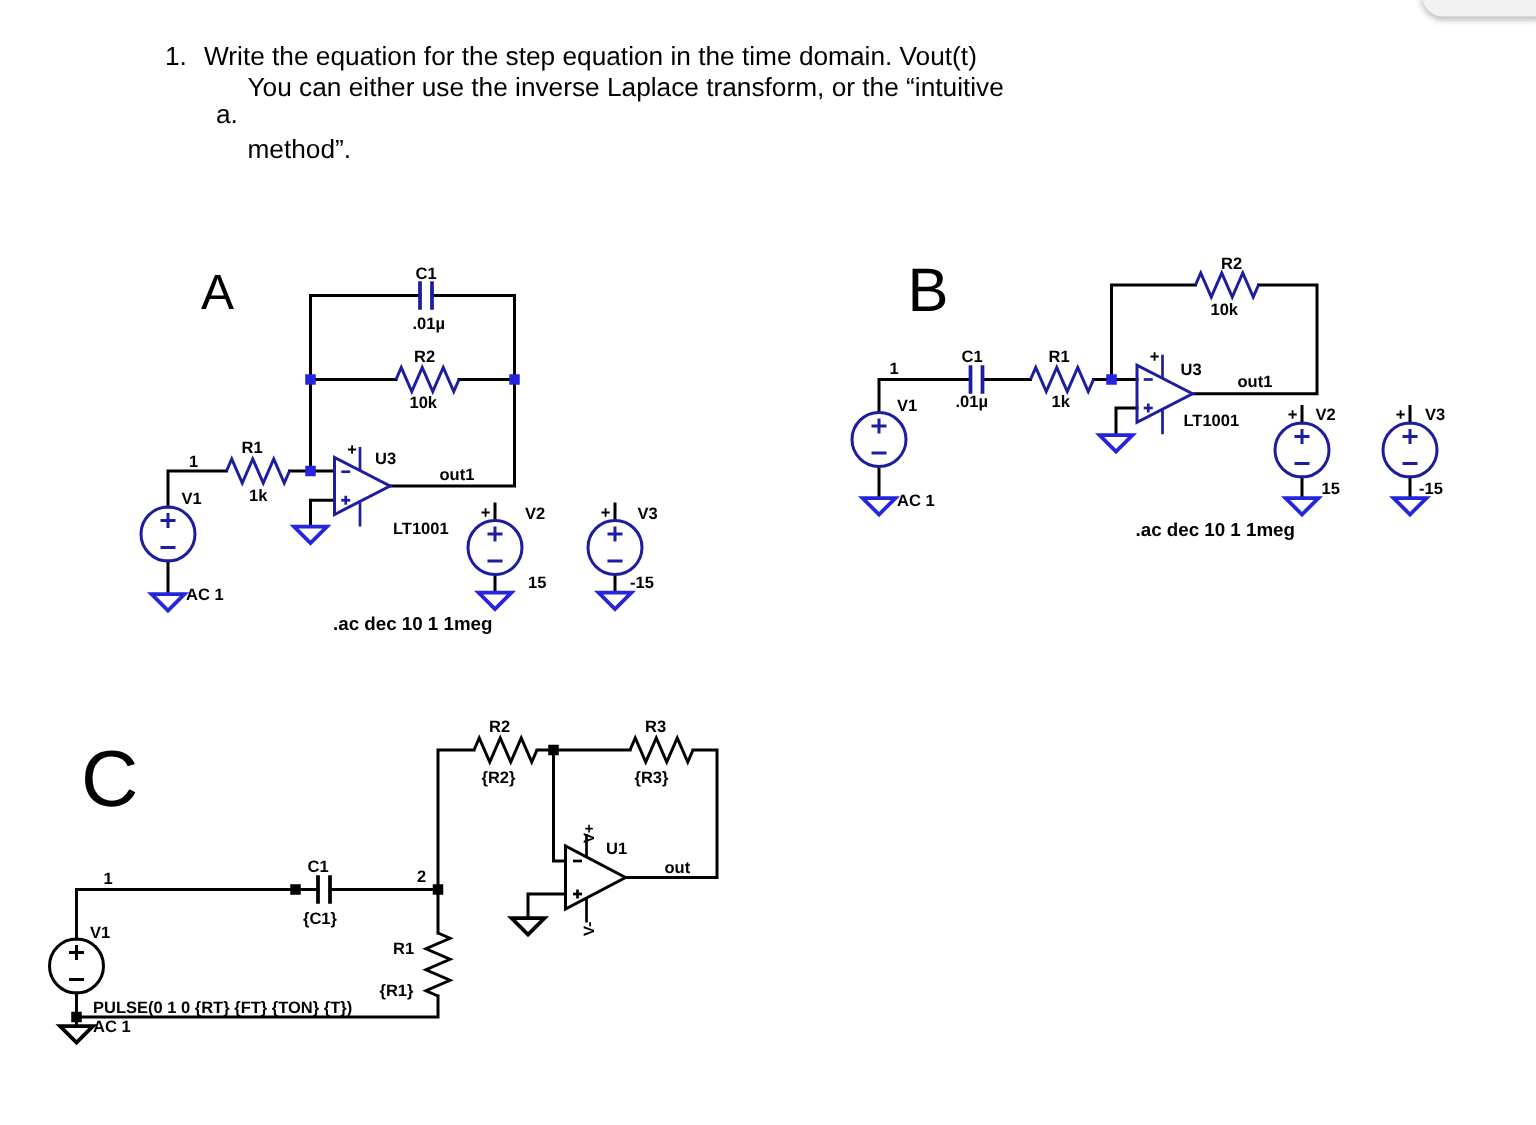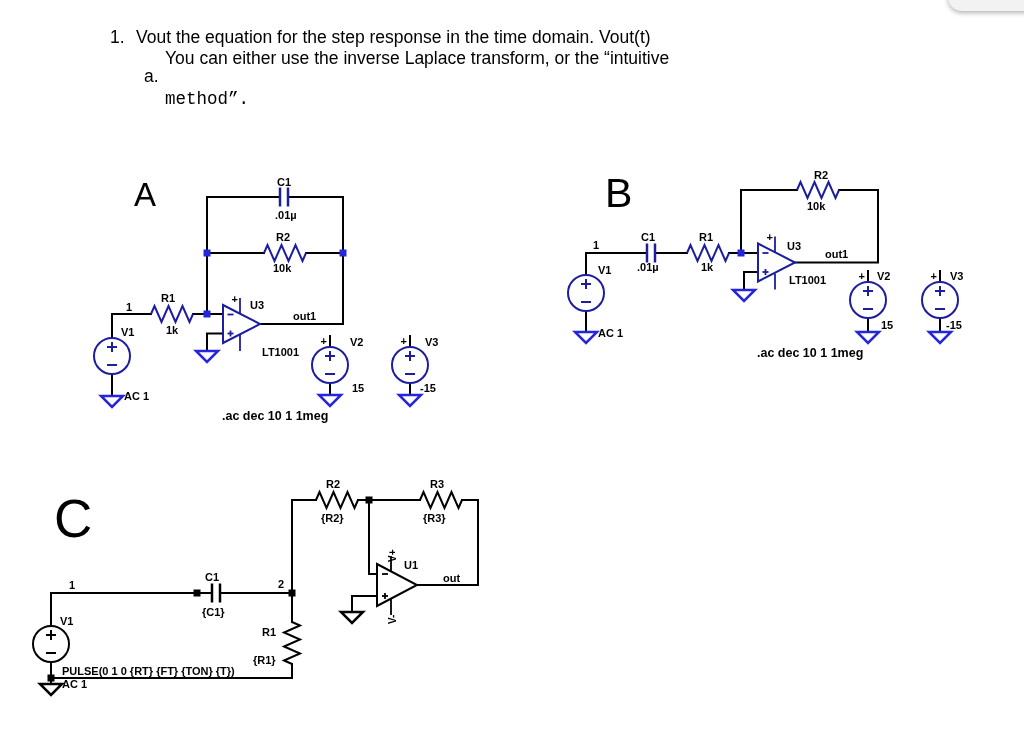--- a/index.html
+++ b/index.html
@@ -33,24 +33,24 @@
   #oplt path,#op2 path{stroke-width:2;}
   #oplt line,#op2 line{stroke-width:1.8;}
   #node rect{fill:currentColor;stroke:none;}
 </style>
 </head>
 <body>
 
 <div class="card-corner"></div>
 
 <span class="qtext" style="left:110px;top:27px;">1.</span>
-<span class="qtext" style="left:136px;top:27px;">Vout the equation for the step response in the time domain. Vout(t)</span>
+<span class="qtext" style="left:136px;top:27px;">Write the equation for the step equation in the time domain. Vout(t)</span>
 <span class="qtext" style="left:144px;top:66px;">a.</span>
 <span class="qtext" style="left:165px;top:48px;">You can either use the inverse Laplace transform, or the “intuitive</span>
-<span class="qtext" style="left:165px;top:89px;font-family:Liberation Mono, monospace;">method”.</span>
+<span class="qtext" style="left:165px;top:89px;">method”.</span>
 
 <svg width="1024" height="750" viewBox="0 0 1024 750">
   <defs>
     <g id="res">
         <path d="M-21,0 L-17.5,-8 L-10.5,8 L-3.5,-8 L3.5,8 L10.5,-8 L17.5,8 L21,0"></path>
       </g>
     <g id="cap">
         <line x1="-4" y1="-9.5" x2="-4" y2="9.5"></line>
         <line x1="4" y1="-9.5" x2="4" y2="9.5"></line>
       </g>

